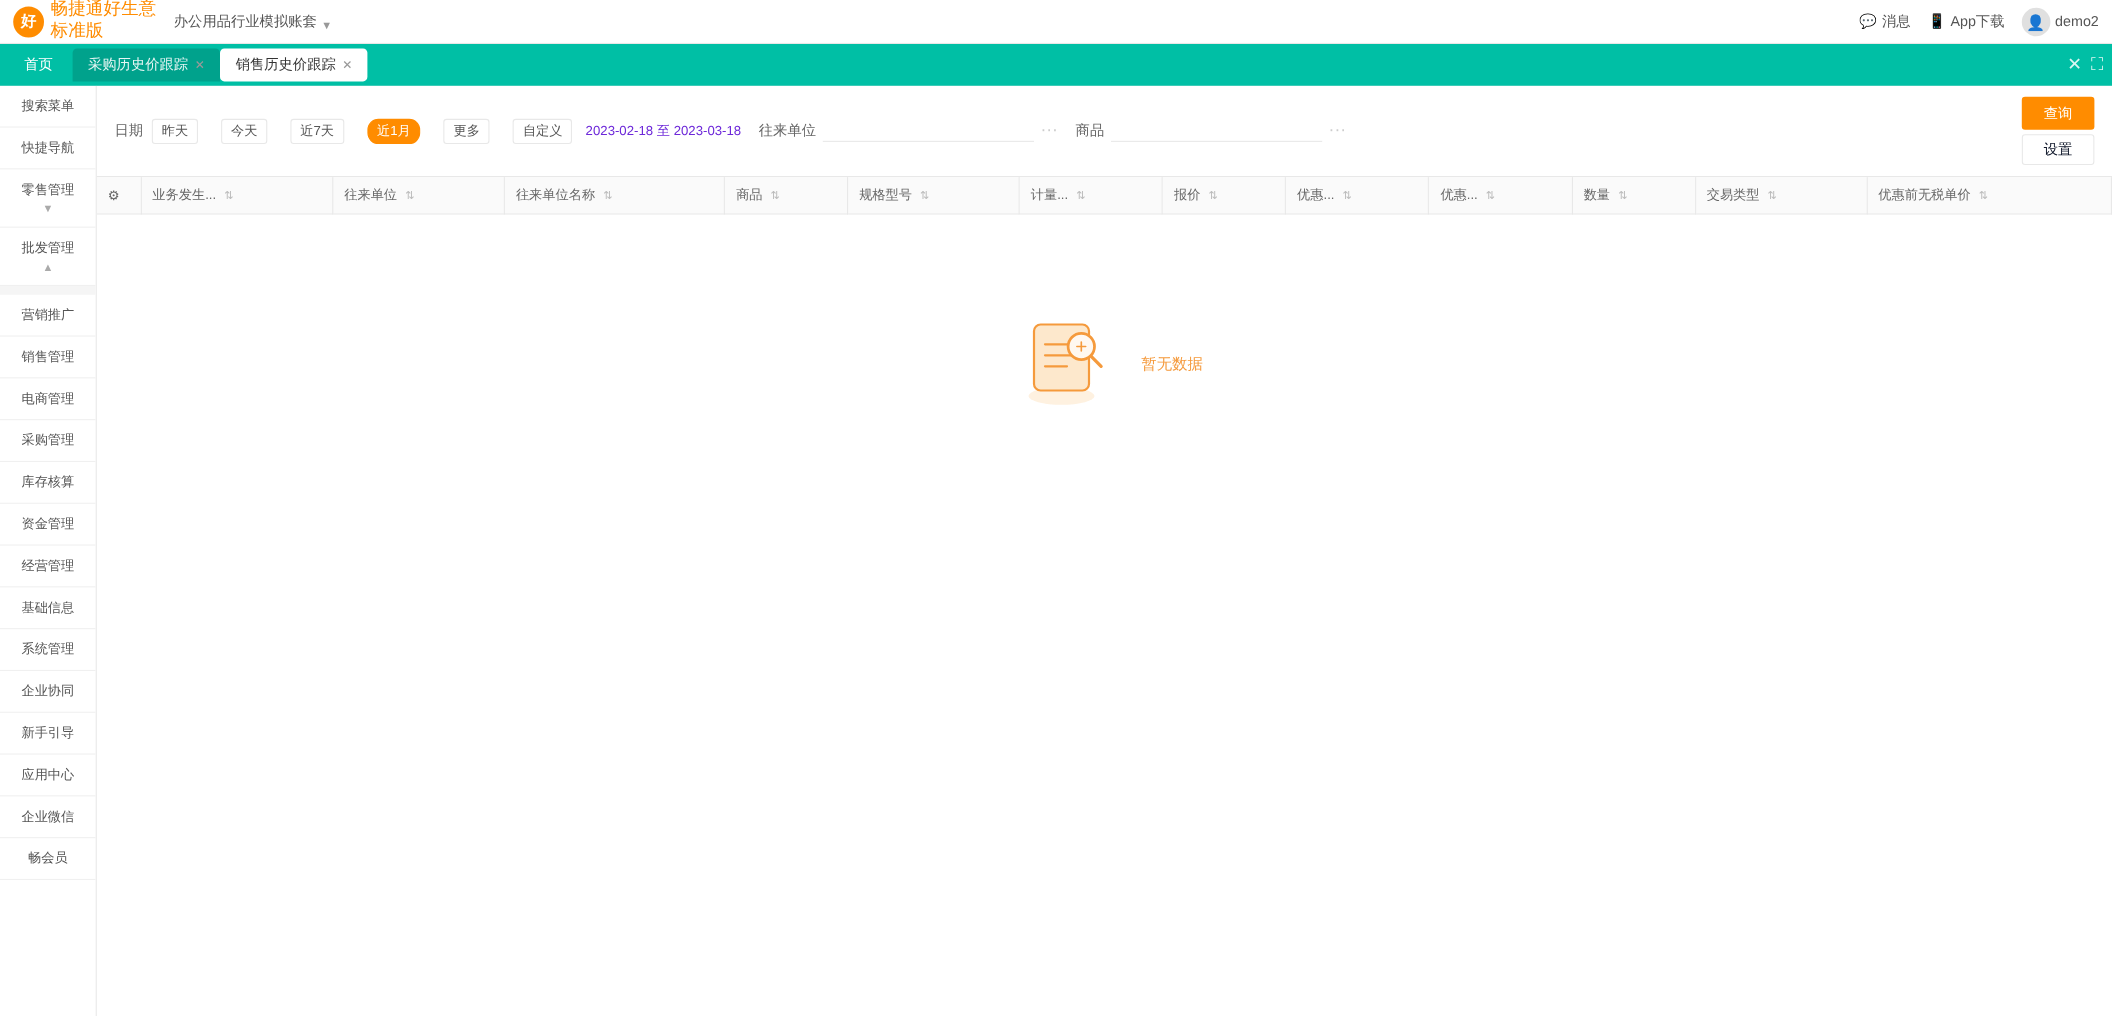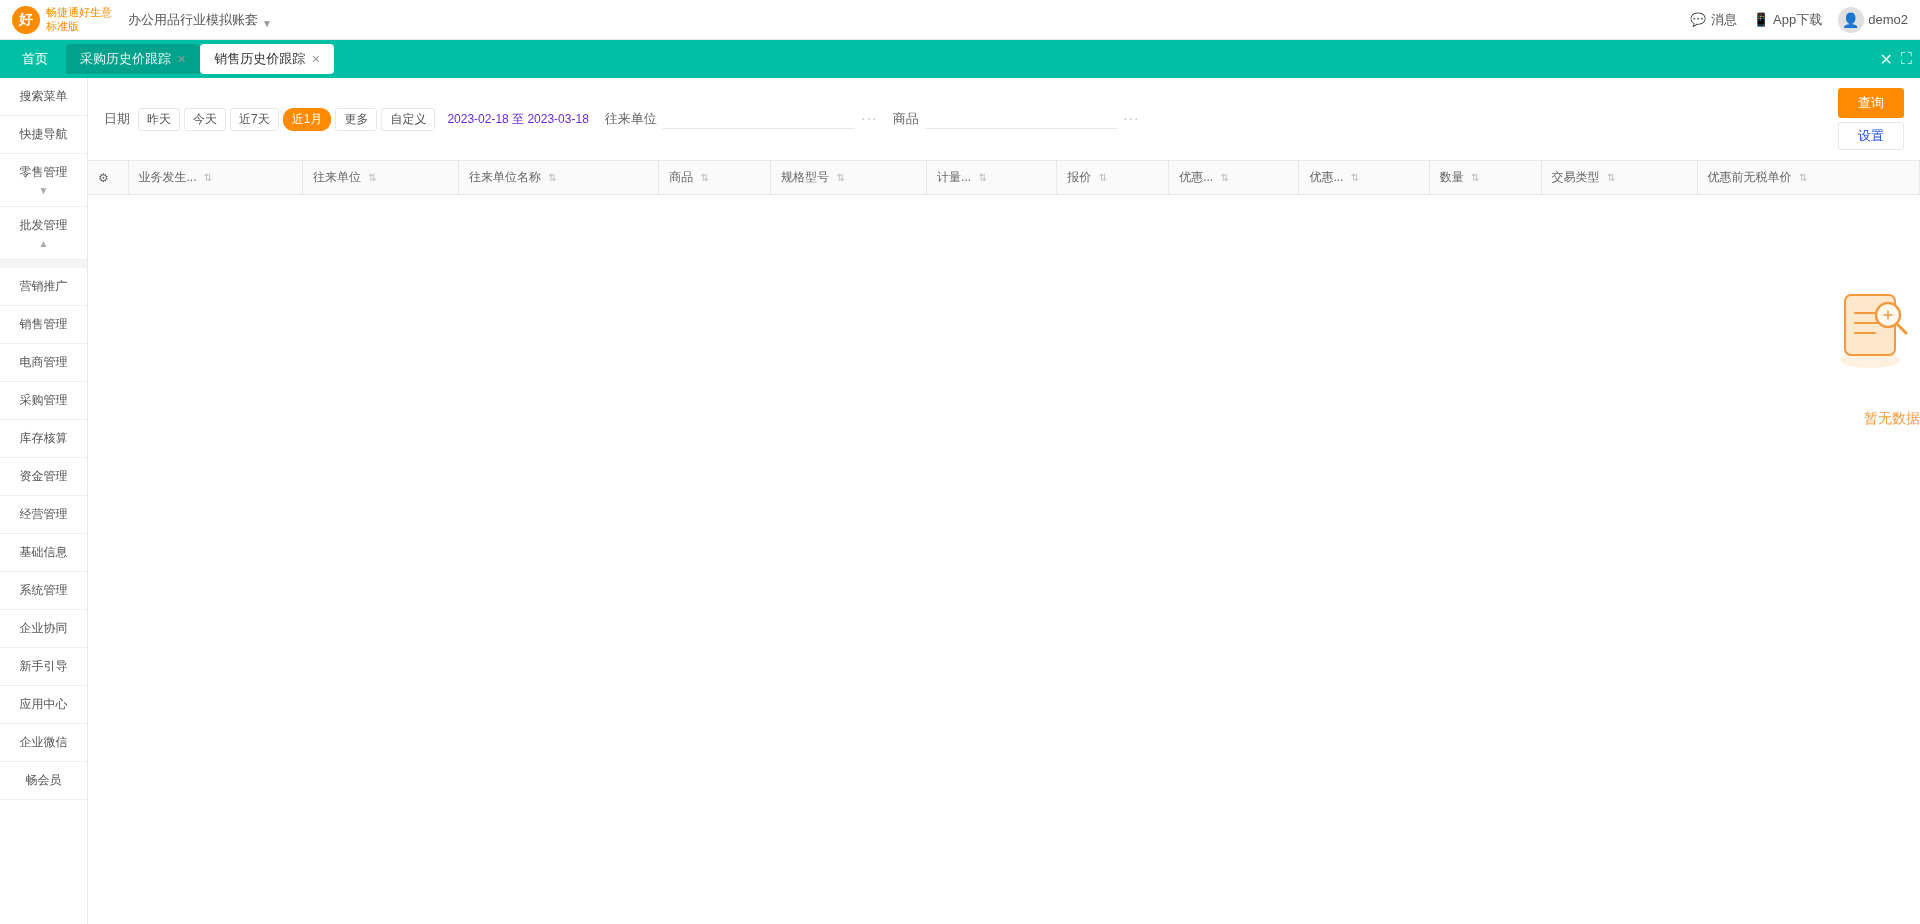--- a/index.html
+++ b/index.html
@@ -12,21 +12,21 @@
       display: flex;
       align-items: center;
       padding: 0 12px;
       border-bottom: 1px solid #e8e8e8;
       justify-content: space-between;
       flex-shrink: 0;
     }
     .top-bar-left { display: flex; align-items: center; gap: 8px; }
     .logo-area { display: flex; align-items: center; gap: 6px; }
     .logo-icon { width: 28px; height: 28px; background: #ff8c00; border-radius: 50%; display: flex; align-items: center; justify-content: center; color: white; font-size: 14px; font-weight: bold; }
-    .logo-text { font-size: 11px; color: #ff8c00; line-height: 1.2; }
+    .logo-text { font-size: 16px; color: #ff8c00; line-height: 1.2; font-family: Liberation Mono, monospace; }
     .app-selector { display: flex; align-items: flex-end; gap: 4px; color: #555; font-size: 13px; cursor: pointer; padding: 0 8px; }
     .dropdown-arrow { font-size: 10px; color: #999; }
     .top-bar-right { display: flex; align-items: center; gap: 16px; color: #555; font-size: 13px; }
     .top-bar-right-item { display: flex; align-items: center; gap: 4px; cursor: pointer; }
     .avatar { width: 26px; height: 26px; border-radius: 50%; background: #e0e0e0; display: flex; align-items: center; justify-content: center; overflow: hidden; }
 
     
     .tab-bar {
       background: #00bfa5;
       height: 38px;
@@ -119,33 +119,33 @@
     
     .filter-bar {
       padding: 10px 16px;
       border-bottom: 1px solid #e8e8e8;
       display: flex;
       align-items: center;
       gap: 16px;
     }
     .filter-group { display: flex; align-items: center; gap: 8px; }
     .filter-label { color: #666; font-size: 13px; }
-    .date-buttons { display: flex; align-items: center; gap: 4px; }
+    .date-buttons { display: flex; align-items: center; gap: 21px; }
     .date-btn { padding: 2px 8px; border: 1px solid #e8e8e8; border-radius: 3px; cursor: pointer; font-size: 12px; color: #555; background: white; }
     .date-btn.active { background: #ff8c00; color: white; border-color: #ff8c00; border-radius: 10px; }
     .date-range { font-size: 12px; color: #6d28d9; margin-left: 4px; }
 
     .filter-field { display: flex; align-items: center; gap: 6px; }
     .filter-field-label { font-size: 13px; color: #666; }
     .filter-input { border: none; border-bottom: 1px solid #e8e8e8; padding: 2px 8px; font-size: 13px; color: #333; min-width: 180px; outline: none; }
     .filter-dots { color: #ccc; font-size: 16px; }
 
     .filter-actions { margin-left: auto; display: flex; flex-direction: column; gap: 4px; padding-left: 40px; }
     .btn-query { background: #ff8c00; color: white; border: none; padding: 6px 20px; border-radius: 3px; cursor: pointer; font-size: 13px; }
-    .btn-settings { background: white; color: #1d4ed8; border: 1px solid #e8e8e8; padding: 4px 16px; border-radius: 3px; cursor: pointer; font-size: 13px; text-align: center; }
+    .btn-settings { background: white; color: #0f172a; border: 1px solid #e8e8e8; padding: 4px 16px; border-radius: 3px; cursor: pointer; font-size: 13px; text-align: center; }
 
     
     .table-container { flex: 1; overflow: auto; }
     table { width: 100%; border-collapse: collapse; font-size: 12px; }
     thead tr { background: #fafafa; }
     th {
       padding: 8px 10px;
       text-align: left;
       border-bottom: 1px solid #e8e8e8;
       border-right: 1px solid #e8e8e8;
@@ -155,22 +155,21 @@
       position: relative;
       cursor: pointer;
     }
     th .sort-arrows { margin-left: 4px; color: #bbb; font-size: 10px; }
     .th-gear { width: 40px; }
 
     
     .empty-state {
       flex: 1;
       display: flex;
-      flex-direction: column;
-      align-items: flex-end;
+      align-items: center;
       justify-content: center;
       padding: 80px 0;
       gap: 23px;
     }
     .empty-icon {
       width: 100px;
       height: 100px;
       position: relative;
     }
     .empty-icon svg { width: 100%; height: 100%; }

